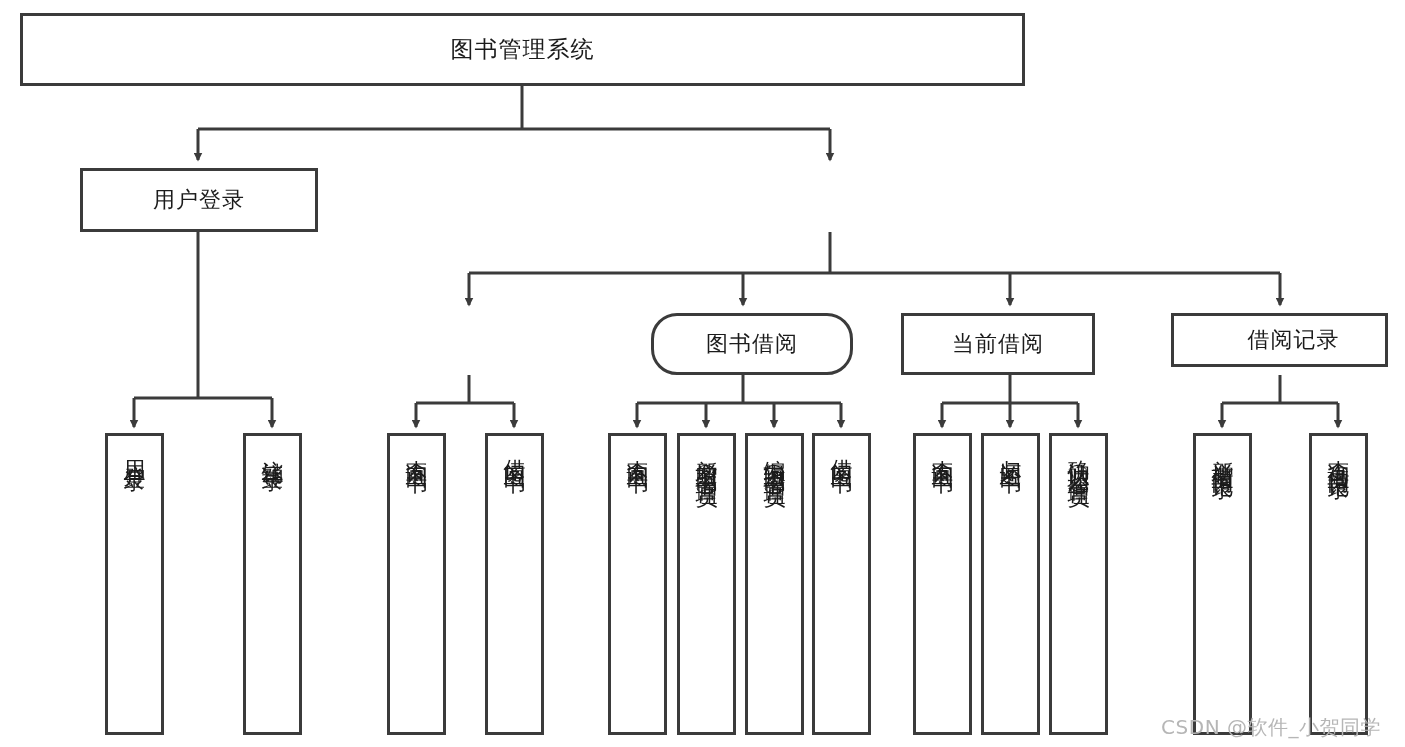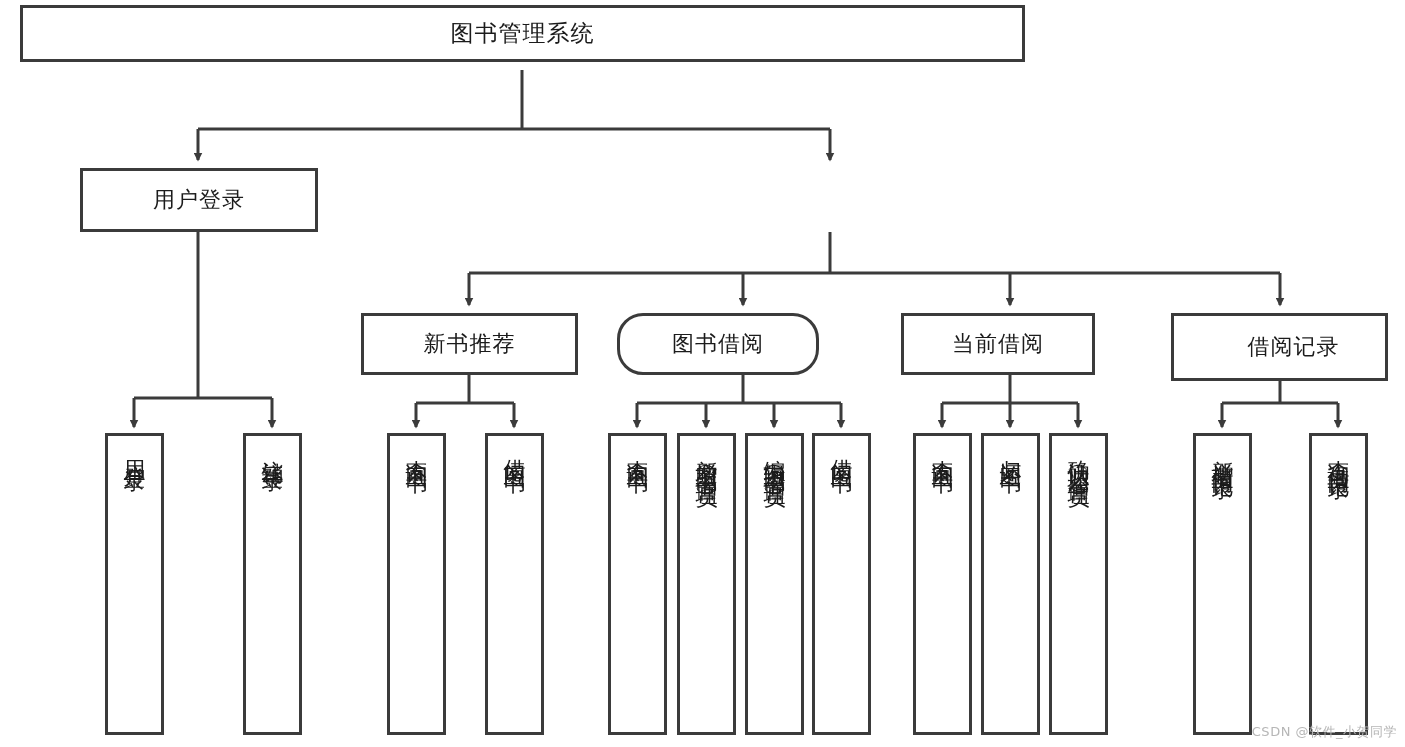--- a/index.html
+++ b/index.html
@@ -75,23 +75,23 @@
   #connector-layer {
     position: absolute;
     left: 0;
     top: 0;
     width: 1405px;
     height: 747px;
     pointer-events: none;
   }
   .watermark {
     position: absolute;
-    right: 8px;
+    right: 24px;
     bottom: 6px;
-    font-size: 13px;
+    font-size: 20px;
     color: #b6b6b6;
     font-family: "DejaVu Sans", "Liberation Sans", sans-serif;
     letter-spacing: 0.5px;
     user-select: none;
   }
 </style>
 </head>
 <body>
 
 <div id="diagram-root">
@@ -151,38 +151,35 @@
     </g>
 
     <g stroke="#3b3b3b" stroke-width="3" fill="none">
       <path d="M 1280 375 L 1280 403"></path>
       <path d="M 1222 403 L 1338 403"></path>
       <path d="M 1222 403 L 1222 427" marker-end="url(#arrow)"></path>
       <path d="M 1338 403 L 1338 427" marker-end="url(#arrow)"></path>
     </g>
   </svg>
 
-  <div class="title-cell" style="left:20px; top:5px; width:1005px; height:57px;">
+  <div class="title-cell" style="left:20px; top:13px; width:1005px; height:73px;">
     <span>图书管理系统</span>
   </div>
 
   <div class="hbox-cell" style="left:80px; top:168px; width:238px; height:64px;">
     <span>用户登录</span>
   </div>
 
-  <div class="hbox-cell" style="left:361px; top:313px; width:217px; height:62px;">
-    <span>新书推荐</span>
-  </div>
-  <div class="hbox-cell" style="left:617px; top:313px; width:202px; height:62px;border-radius:26px;">
+  <div class="hbox-cell" style="left:651px; top:313px; width:202px; height:62px;border-radius:26px;">
     <span>图书借阅</span>
   </div>
   <div class="hbox-cell" style="left:901px; top:313px; width:194px; height:62px;">
     <span>当前借阅</span>
   </div>
-  <div class="hbox-cell" style="left:1171px; top:313px; width:217px; height:68px;padding-left:28px;">
+  <div class="hbox-cell" style="left:1171px; top:313px; width:217px; height:54px;padding-left:28px;">
     <span>借阅记录</span>
   </div>
 
   <div class="leaf-cell" style="left:105px; top:433px; width:59px; height:302px;">
     <span class="vtext">用户登录</span>
   </div>
   <div class="leaf-cell" style="left:243px; top:433px; width:59px; height:302px;">
     <span class="vtext">注销登录</span>
   </div>
 

